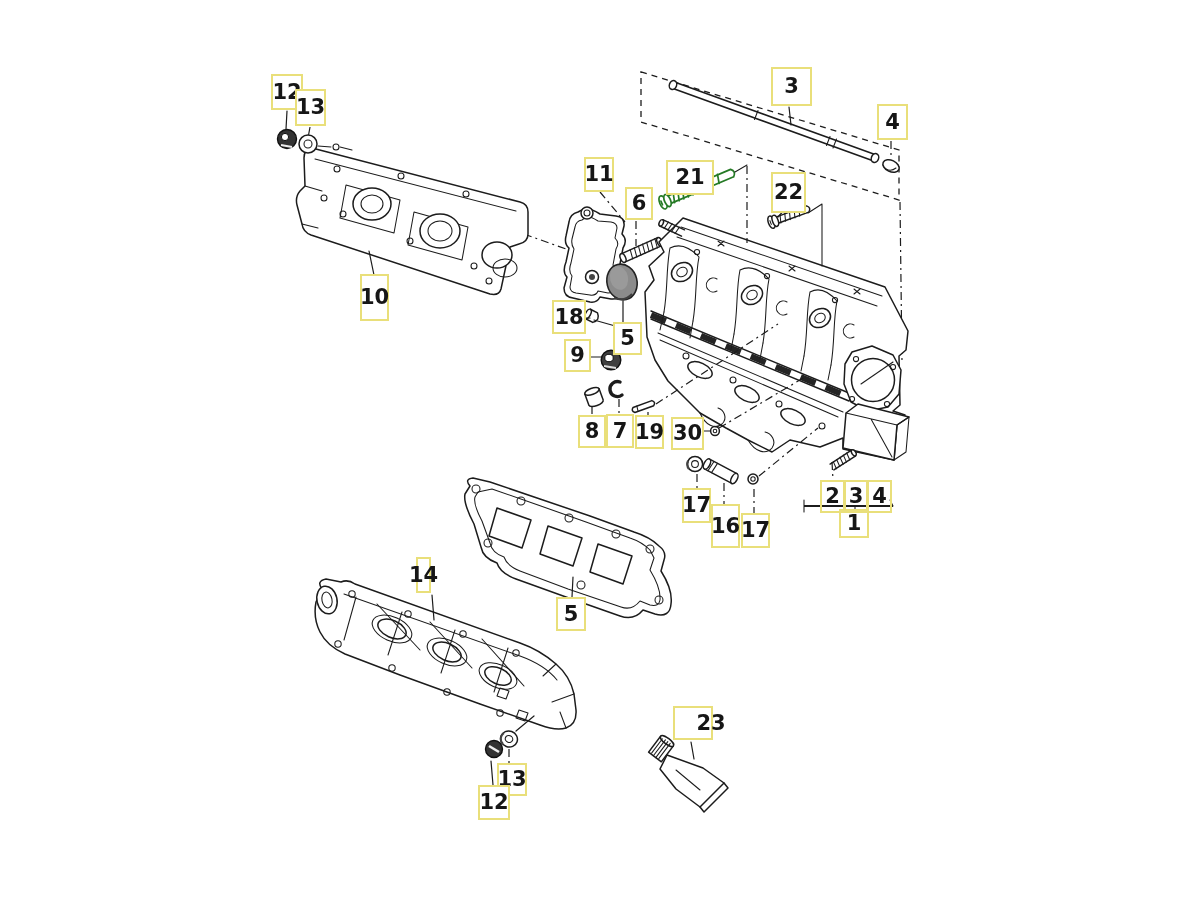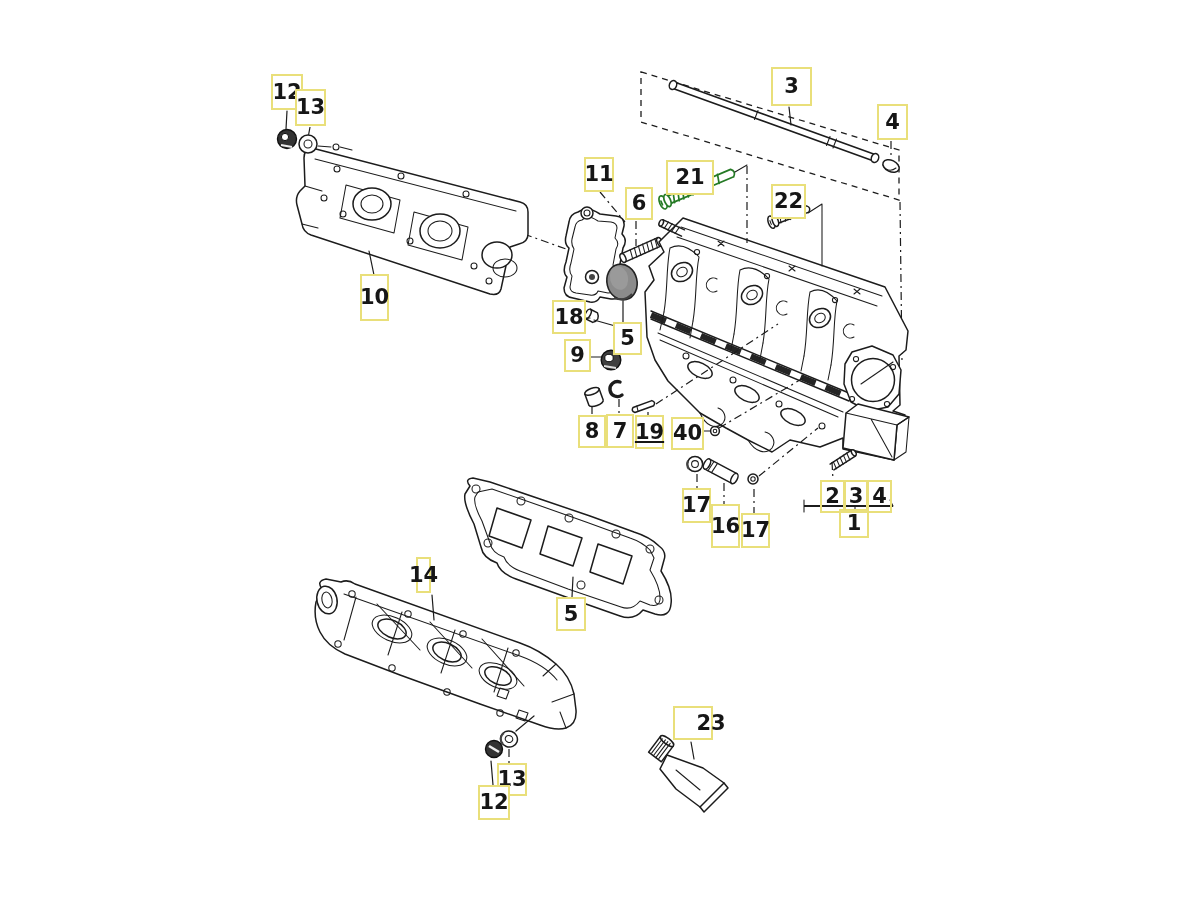--- a/index.html
+++ b/index.html
@@ -323,29 +323,29 @@
 </svg>
 
 <div id="labels-layer">
       <div class="part-label" style="left: 271px; top: 74px; width: 32px; height: 36px; border-color: rgb(233, 223, 122);">12</div>
       <div class="part-label" style="left: 295px; top: 89px; width: 31px; height: 37px; border-color: rgb(233, 223, 122);">13</div>
       <div class="part-label" style="left: 771px; top: 67px; width: 41px; height: 39px; border-color: rgb(233, 223, 122);">3</div>
       <div class="part-label" style="left: 877px; top: 104px; width: 31px; height: 36px; border-color: rgb(233, 223, 122);">4</div>
       <div class="part-label" style="left: 666px; top: 128px; width: 48px; height: 35px; border-color: rgb(233, 223, 122); margin-top: 32px;">21</div>
       <div class="part-label" style="left: 584px; top: 157px; width: 30px; height: 35px; border-color: rgb(233, 223, 122);">11</div>
       <div class="part-label" style="left: 625px; top: 187px; width: 28px; height: 33px; border-color: rgb(233, 223, 122);">6</div>
-      <div class="part-label" style="left: 771px; top: 172px; width: 35px; height: 35px; border-color: rgb(233, 223, 122); margin-top: 12px;">22</div>
+      <div class="part-label" style="left: 771px; top: 172px; width: 35px; height: 41px; border-color: rgb(233, 223, 122);">22</div>
       <div class="part-label" style="left: 360px; top: 274px; width: 29px; height: 47px; border-color: rgb(233, 223, 122);">10</div>
       <div class="part-label" style="left: 552px; top: 300px; width: 34px; height: 34px; border-color: rgb(233, 223, 122);">18</div>
       <div class="part-label" style="left: 613px; top: 322px; width: 29px; height: 33px; border-color: rgb(233, 223, 122);">5</div>
       <div class="part-label" style="left: 564px; top: 339px; width: 27px; height: 33px; border-color: rgb(233, 223, 122);">9</div>
       <div class="part-label" style="left: 578px; top: 415px; width: 28px; height: 33px; border-color: rgb(233, 223, 122);">8</div>
       <div class="part-label" style="left: 606px; top: 414px; width: 28px; height: 34px; border-color: rgb(233, 223, 122);">7</div>
-      <div class="part-label" style="left: 635px; top: 415px; width: 29px; height: 34px; border-color: rgb(233, 223, 122); text-decoration: underline;">19</div>
-      <div class="part-label" style="left: 671px; top: 417px; width: 33px; height: 33px; border-color: rgb(233, 223, 122);">40</div>
+      <div class="part-label" style="left: 635px; top: 415px; width: 29px; height: 34px; border-color: rgb(233, 223, 122);">19</div>
+      <div class="part-label" style="left: 671px; top: 417px; width: 33px; height: 33px; border-color: rgb(233, 223, 122);">30</div>
       <div class="part-label" style="left: 682px; top: 488px; width: 29px; height: 35px; border-color: rgb(233, 223, 122);">17</div>
       <div class="part-label" style="left: 711px; top: 504px; width: 29px; height: 44px; border-color: rgb(233, 223, 122);">16</div>
       <div class="part-label" style="left: 741px; top: 513px; width: 29px; height: 35px; border-color: rgb(233, 223, 122);">17</div>
       <div class="part-label transparent" style="left: 820px; top: 480px; width: 25px; height: 33px; border-color: rgb(233, 223, 122);">2</div>
       <div class="part-label transparent" style="left: 844px; top: 480px; width: 24px; height: 33px; border-color: rgb(233, 223, 122);">3</div>
       <div class="part-label transparent" style="left: 867px; top: 480px; width: 25px; height: 33px; border-color: rgb(233, 223, 122);">4</div>
       <div class="part-label transparent" style="left: 839px; top: 509px; width: 30px; height: 29px; border-color: rgb(233, 223, 122);">1</div>
       <div class="part-label" style="left: 416px; top: 557px; width: 15px; height: 36px; border-color: rgb(233, 223, 122);">14</div>
       <div class="part-label" style="left: 556px; top: 597px; width: 30px; height: 34px; border-color: rgb(233, 223, 122);">5</div>
       <div class="part-label" style="left: 497px; top: 763px; width: 30px; height: 33px; border-color: rgb(233, 223, 122);">13</div>

